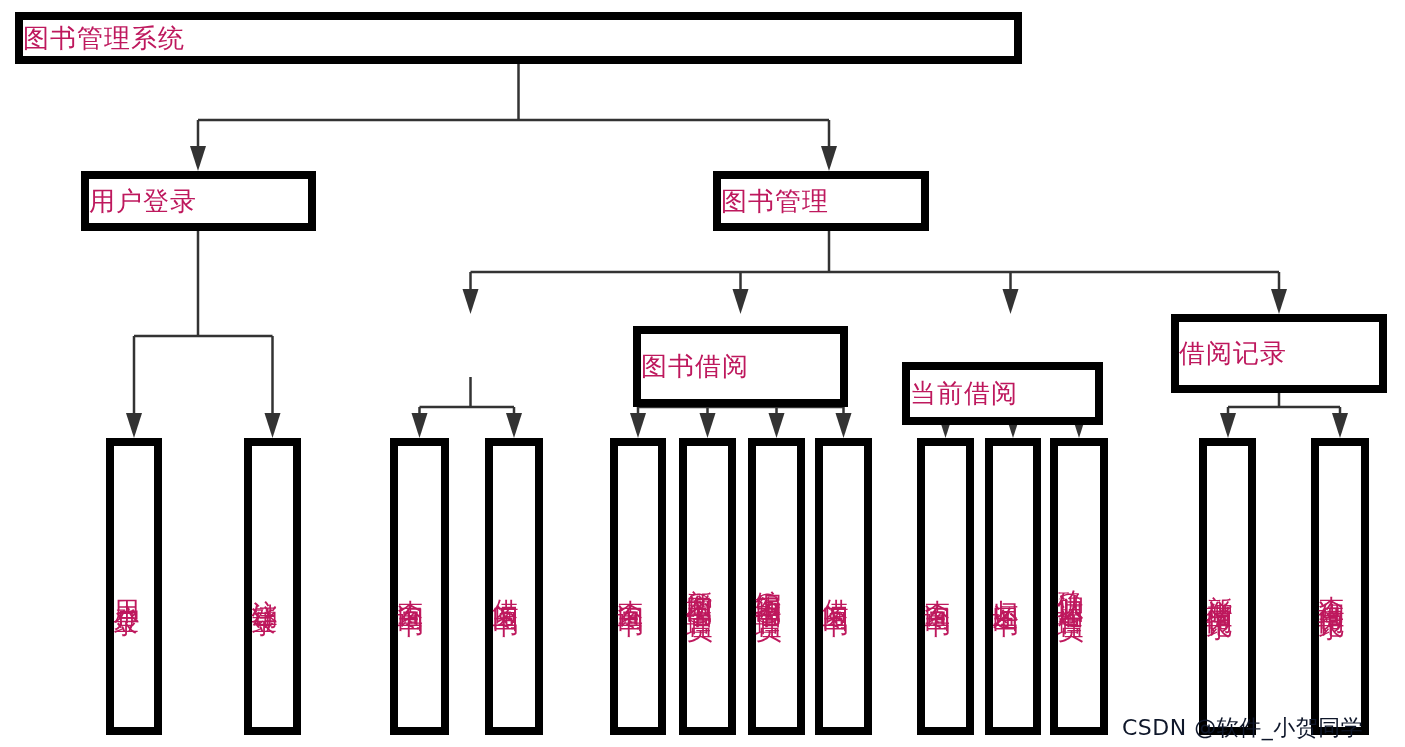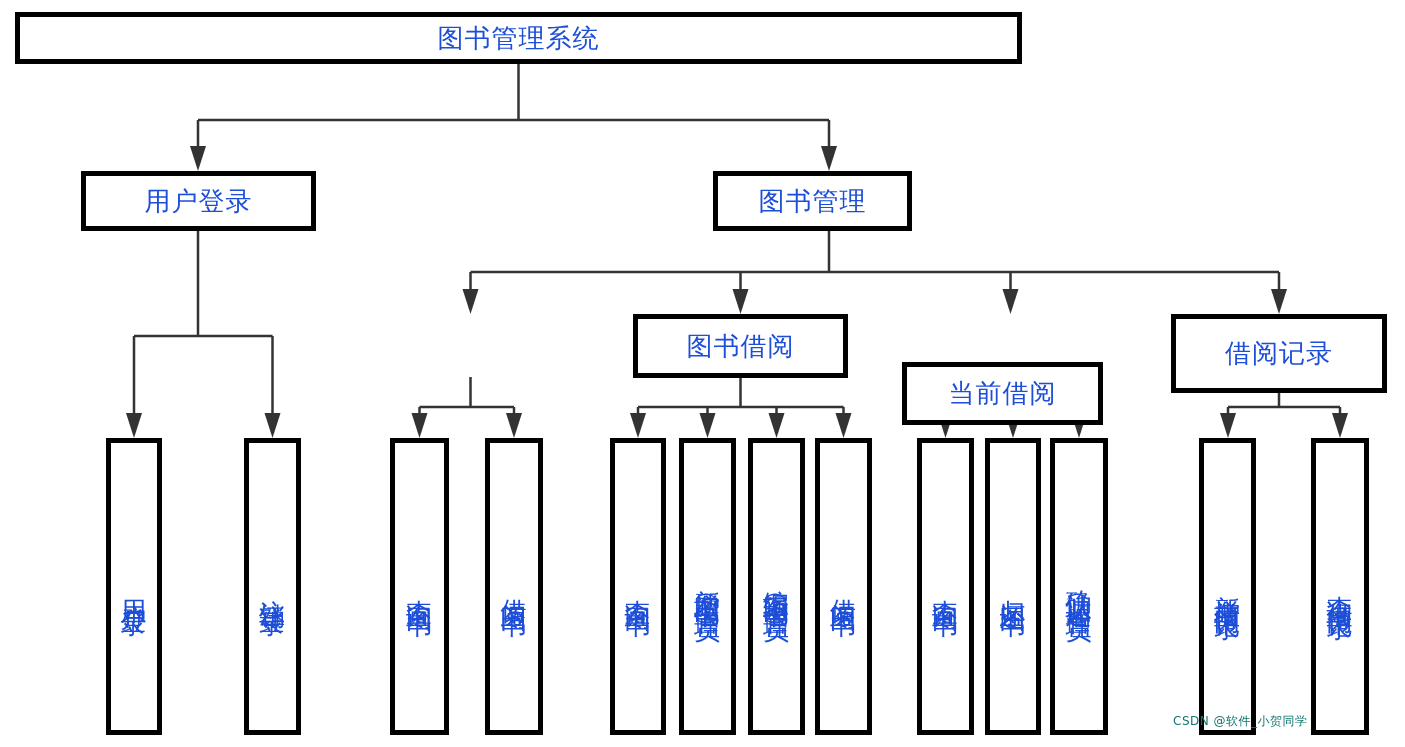--- a/index.html
+++ b/index.html
@@ -9,46 +9,45 @@
     height: 747px;
     background: #ffffff;
     font-family: "DejaVu Sans", sans-serif;
     overflow: hidden;
   }
   #connector-svg { position: absolute; left: 0; top: 0; }
   .box {
     position: absolute;
     box-sizing: border-box;
     background: #ffffff;
-    border: 5px solid #000000;
+    border: 8px solid #000000;
     display: flex;
     align-items: center;
-    justify-content: center;
-    color: #1d4ed8;
+    color: #be185d;
   }
   .h .label {
     font-size: 26px;
     letter-spacing: 1px;
     white-space: nowrap;
   }
   .v .label {
     writing-mode: vertical-lr;
     text-orientation: mixed;
     font-size: 26px;
     letter-spacing: 4px;
     line-height: 1;
     white-space: nowrap;
   }
   .watermark {
     position: absolute;
-    left: 1173px;
+    left: 1122px;
     top: 713px;
-    font-size: 12px;
+    font-size: 22px;
     letter-spacing: 0.5px;
-    color: #0f766e;
+    color: #0f172a;
     white-space: nowrap;
   }
 </style>
 </head>
 <body>
 
 <div id="canvas">
 
   <svg id="connector-svg" width="1405" height="747" viewBox="0 0 1405 747" xmlns="http://www.w3.org/2000/svg">
     <g stroke="#333333" stroke-width="2.5" fill="none">
@@ -119,25 +118,25 @@
     </g>
   </svg>
 
   <div class="box h" style="left:15px; top:12px; width:1007px; height:52px;">
     <span class="label">图书管理系统</span>
   </div>
 
   <div class="box h" style="left:81px; top:171px; width:235px; height:60px;">
     <span class="label">用户登录</span>
   </div>
-  <div class="box h" style="left:713px; top:171px; width:199px; height:60px;">
+  <div class="box h" style="left:713px; top:171px; width:216px; height:60px;">
     <span class="label">图书管理</span>
   </div>
 
-  <div class="box h" style="left:633px; top:314px; width:215px; height:64px;">
+  <div class="box h" style="left:633px; top:326px; width:215px; height:81px;">
     <span class="label">图书借阅</span>
   </div>
   <div class="box h" style="left:902px; top:314px; width:201px; height:63px;margin-top:48px;">
     <span class="label">当前借阅</span>
   </div>
   <div class="box h" style="left:1171px; top:314px; width:216px; height:79px;">
     <span class="label">借阅记录</span>
   </div>
 
   <div class="box v" style="left:106px; top:438px; width:56px; height:297px;">

